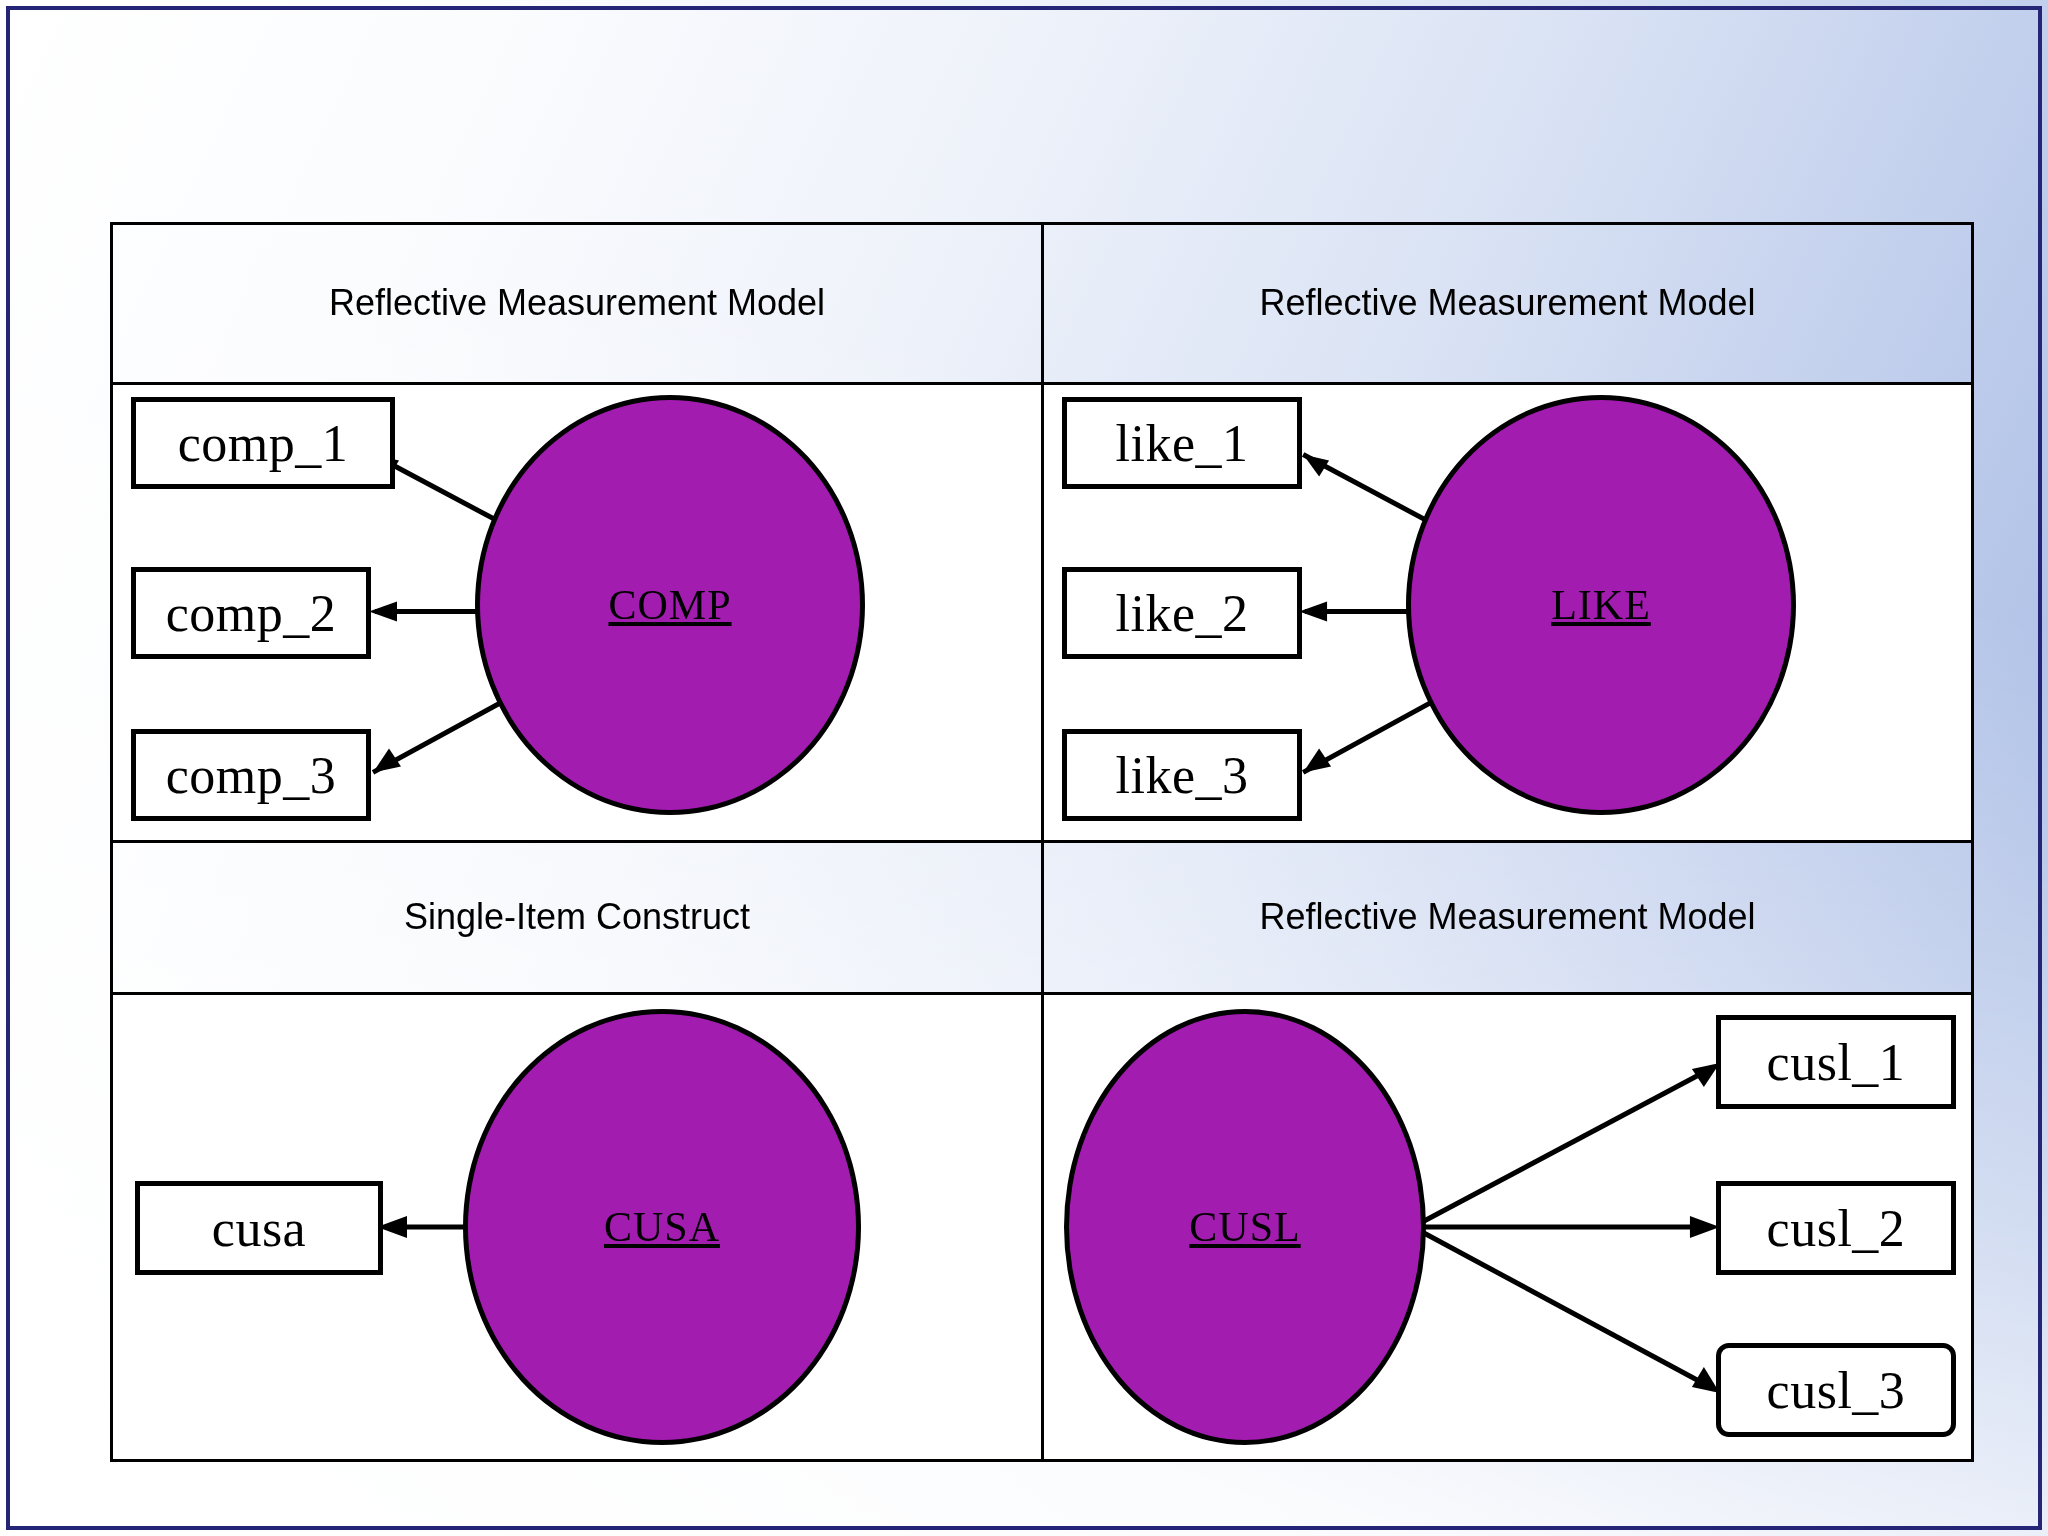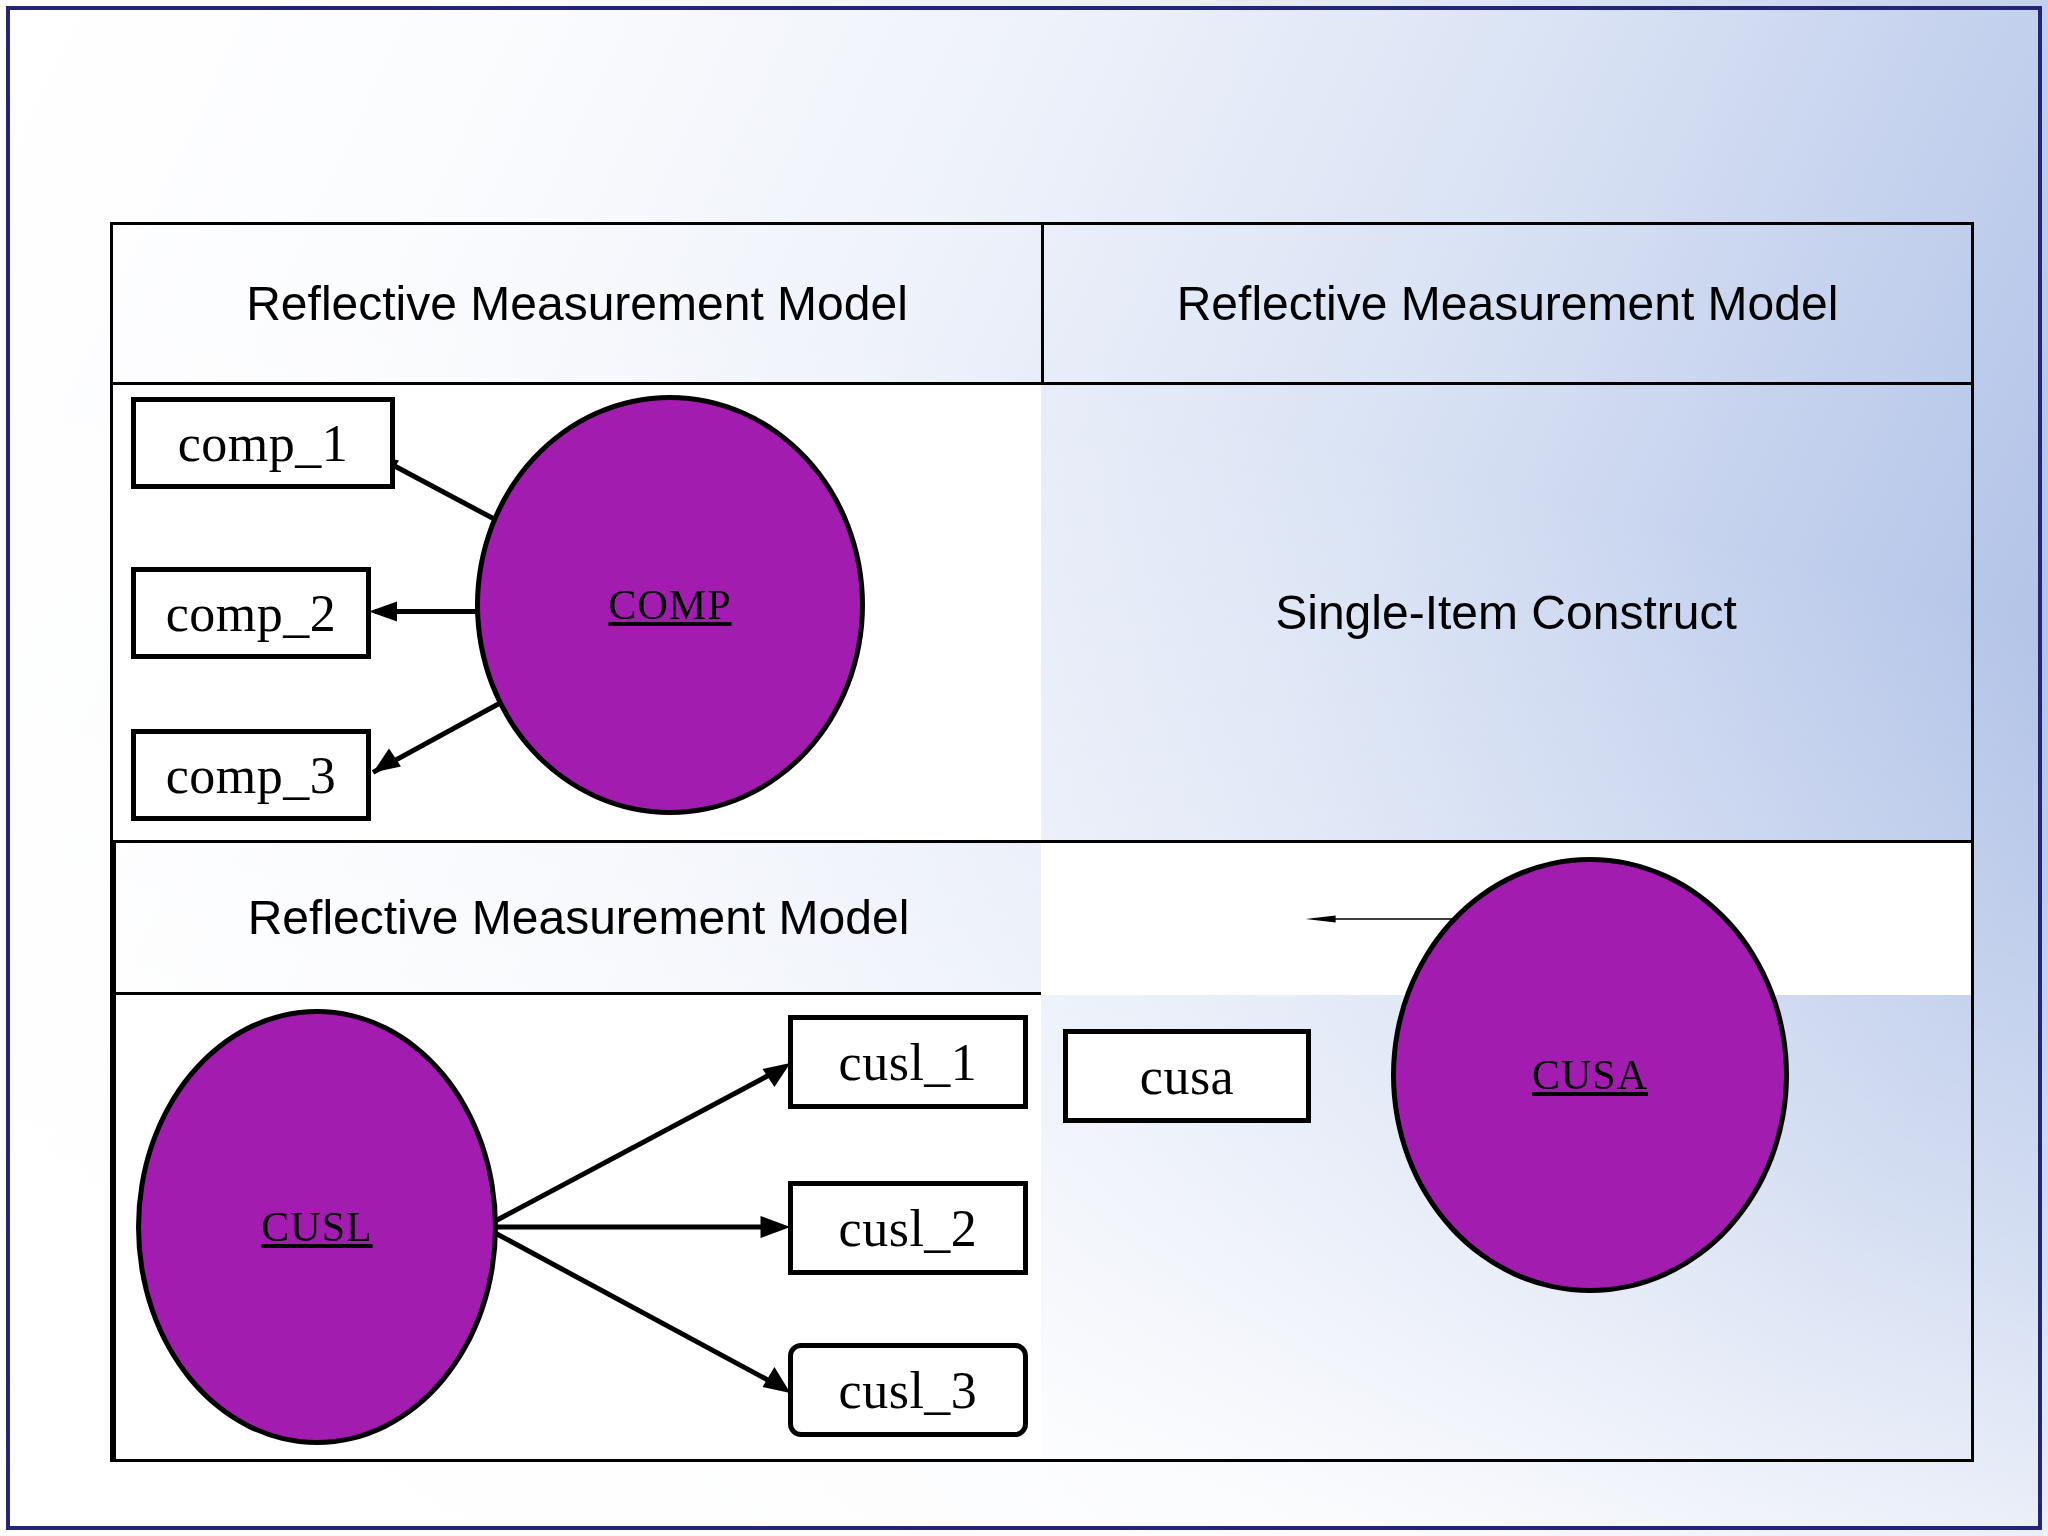--- a/index.html
+++ b/index.html
@@ -88,21 +88,21 @@
 
   .cell {
     box-sizing: border-box;
     position: relative;
   }
   .hdr {
     display: flex;
     align-items: center;
     justify-content: center;
     text-align: center;
-    font-size: 48px;
+    font-size: 36px;
     color: #000;
     line-height: 1.12;
     padding: 0 18px;
     border-bottom: 3px solid #000;
   }
   .body-cell {
     background: #ffffff;
   }
   .col-right { border-left: 3px solid #000; }
   .row-b-bottom { border-bottom: 3px solid #000; }
@@ -175,20 +175,38 @@
         </svg>
 
         <div class="ind-box" style="left:18px; top:12px; width:264px; height:92px;">comp_1</div>
         <div class="ind-box" style="left:18px; top:182px; width:240px; height:92px;">comp_2</div>
         <div class="ind-box" style="left:18px; top:344px; width:240px; height:92px;">comp_3</div>
 
         <div class="construct" style="left:362px; top:10px; width:390px; height:420px;">COMP</div>
       </div>
     </div>
 
+    <div class="cell body-cell row-b-bottom col-right">
+      <div class="diagram">
+        <svg class="arrows" viewBox="0 0 930 458" preserveAspectRatio="none">
+          <line x1="555" y1="228" x2="260" y2="70"></line>
+          <polygon points="260,70 286,76 276,92" fill="#000"></polygon>
+          <line x1="555" y1="228" x2="262" y2="228"></line>
+          <polygon points="256,228 284,218 284,238" fill="#000"></polygon>
+          <line x1="555" y1="228" x2="260" y2="390"></line>
+          <polygon points="260,390 276,366 288,384" fill="#000"></polygon>
+        </svg>
+
+        <div class="ind-box" style="left:18px; top:12px; width:240px; height:92px;">like_1</div>
+        <div class="ind-box" style="left:18px; top:182px; width:240px; height:92px;">like_2</div>
+        <div class="ind-box" style="left:18px; top:344px; width:240px; height:92px;">like_3</div>
+
+        <div class="construct" style="left:362px; top:10px; width:390px; height:420px;">LIKE</div>
+      </div>
+    </div>
 
     <div class="cell hdr">Single-Item Construct</div>
 
     <div class="cell hdr col-right">Reflective Measurement Model</div>
 
     <div class="cell body-cell">
       <div class="diagram">
         <svg class="arrows" viewBox="0 0 928 464" preserveAspectRatio="none">
           <line x1="548" y1="232" x2="272" y2="232"></line>
           <polygon points="264,232 294,221 294,243" fill="#000"></polygon>

